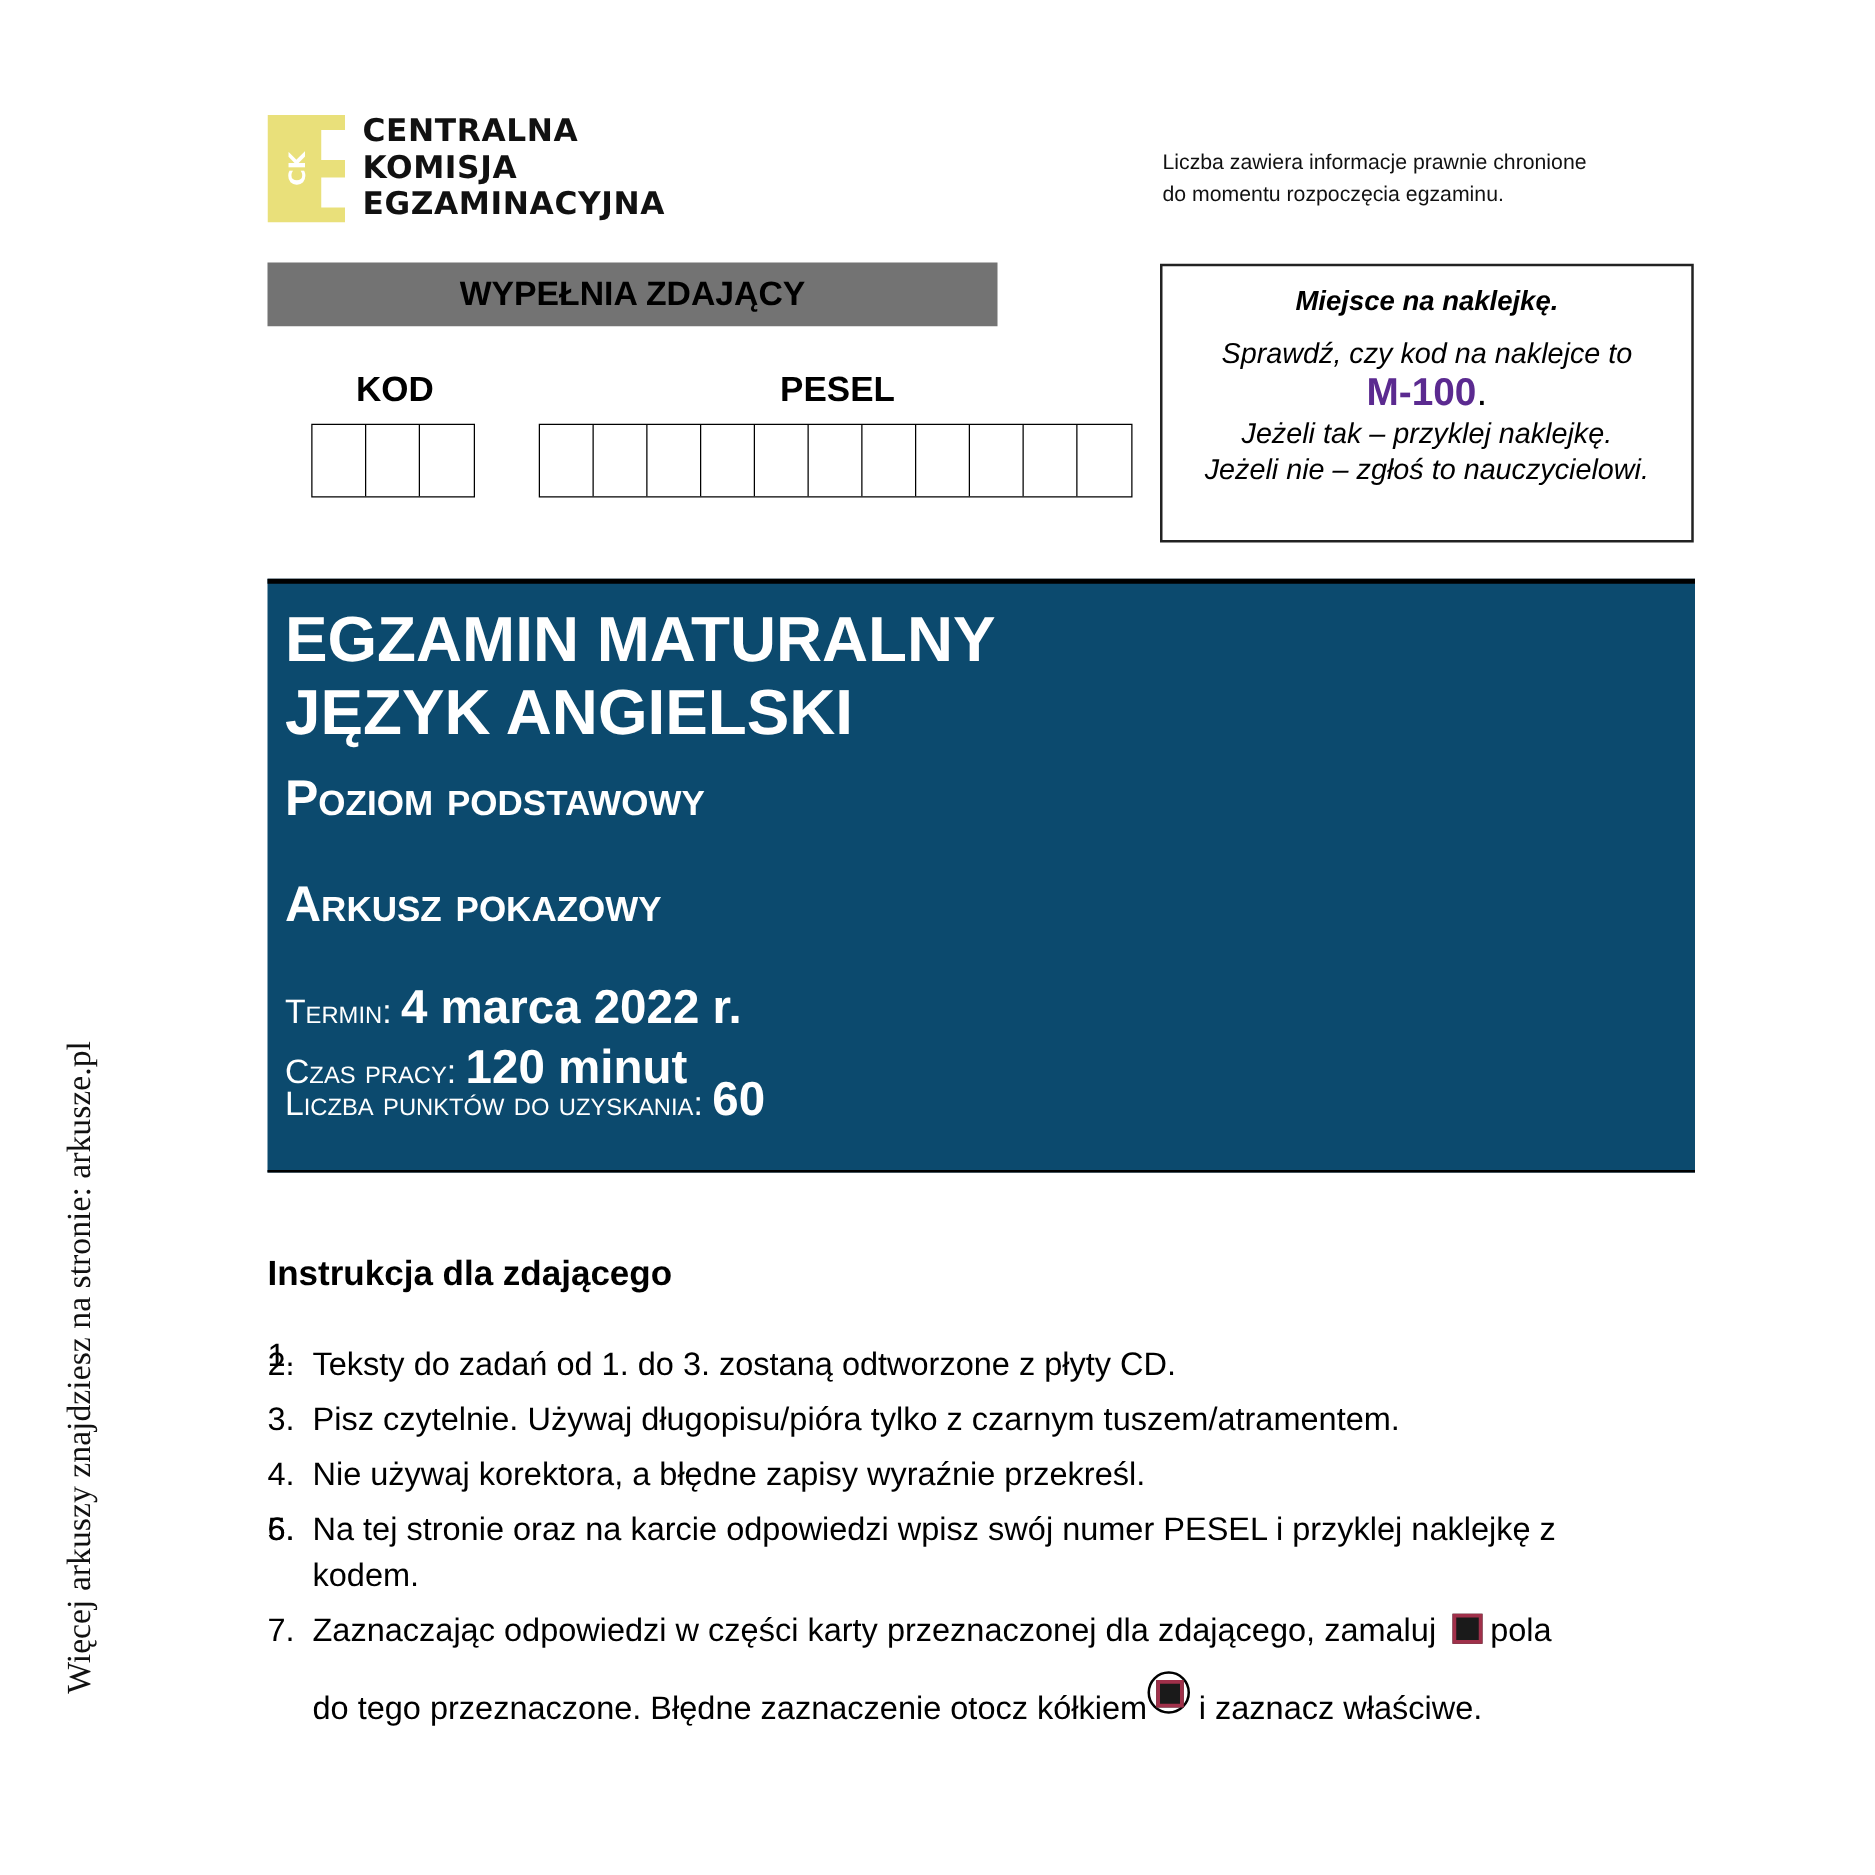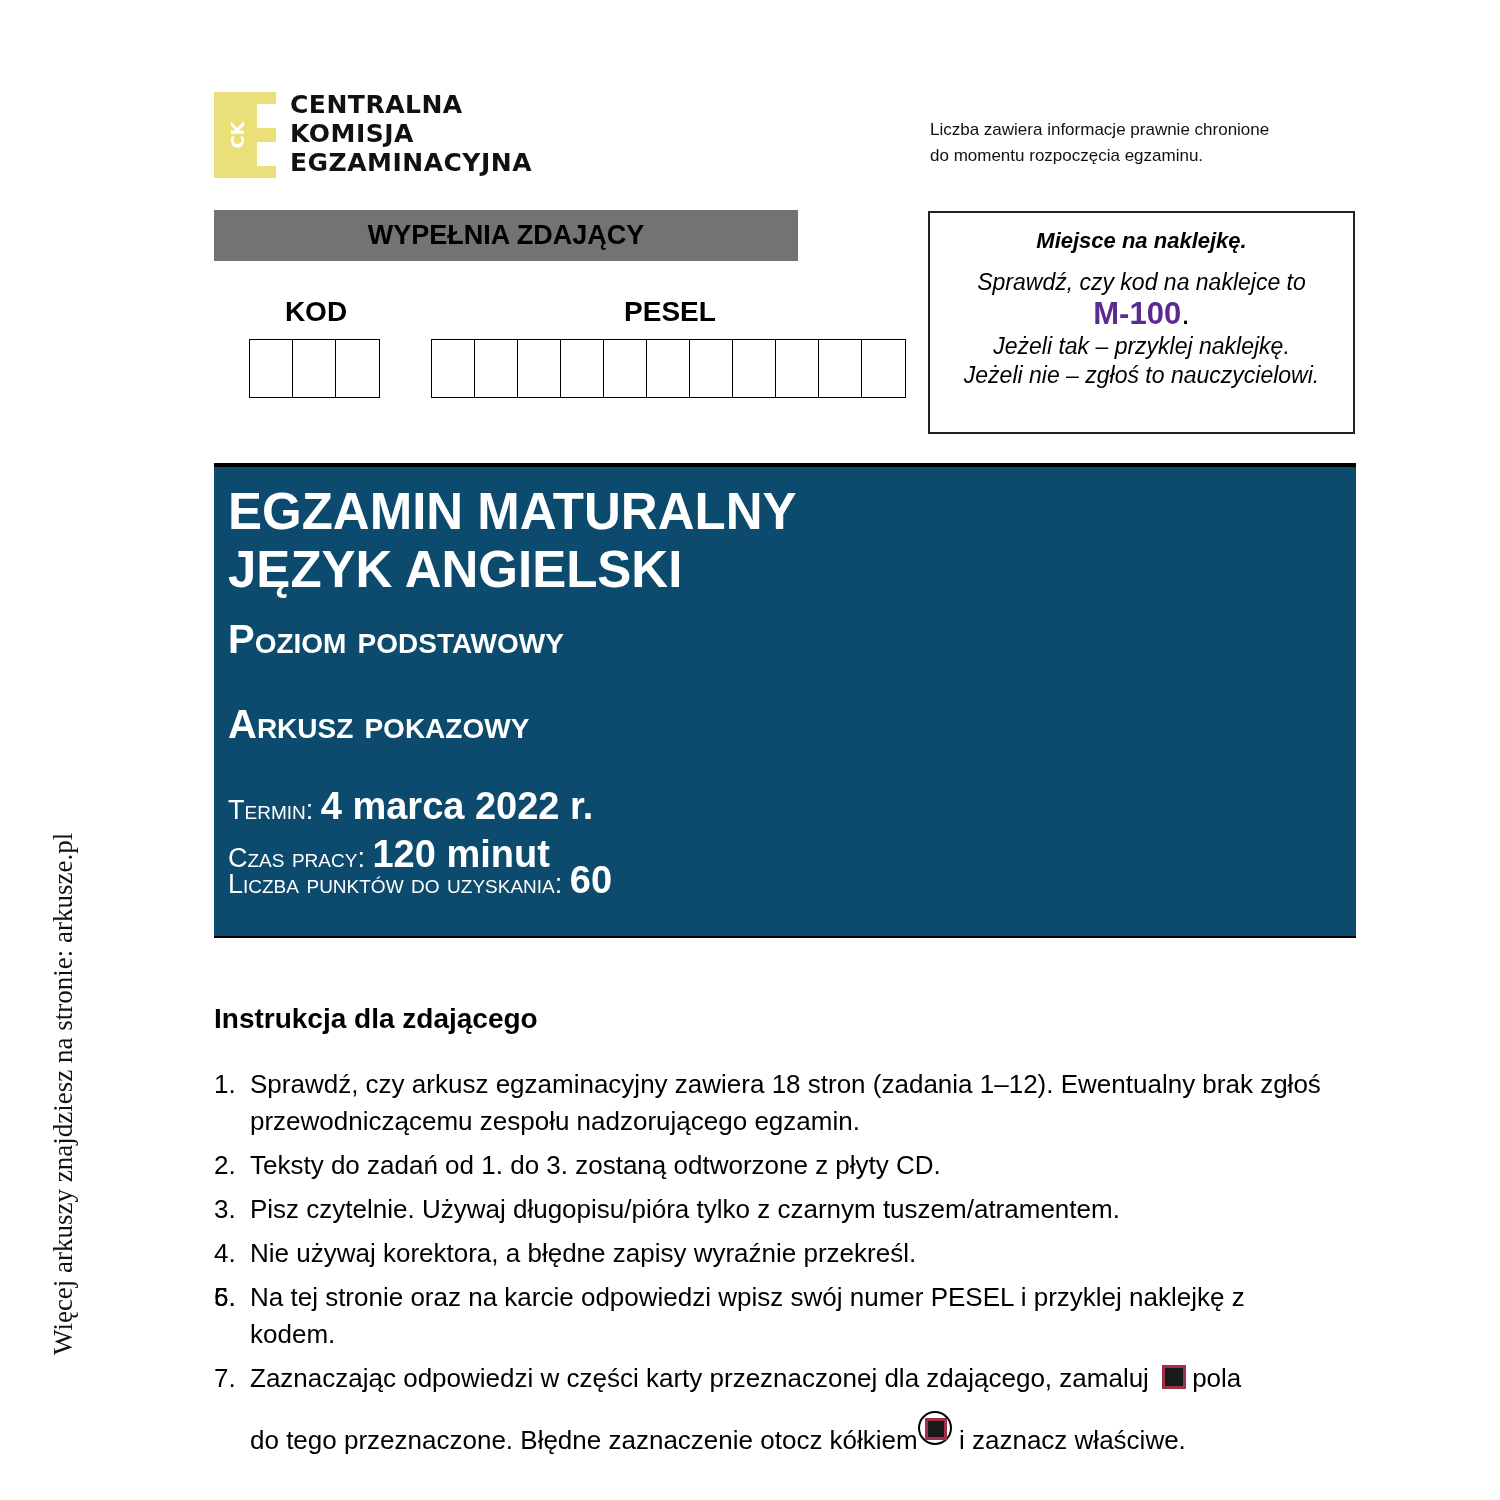--- a/index.html
+++ b/index.html
@@ -131,20 +131,20 @@
   <div class="b-level">Poziom podstawowy</div>
   <div class="b-sheet">Arkusz pokazowy</div>
   <div class="b-row row-termin"><span>Termin:</span> <b>4 marca 2022 r.</b></div>
   <div class="b-row row-czas"><span>Czas pracy:</span> <b>120 minut</b></div>
   <div class="b-row row-liczba"><span>Liczba punktów do uzyskania:</span> <b>60</b></div>
 </div>
 
 <div class="instr-title">Instrukcja dla zdającego</div>
 
 <ol class="instr-list">
-  <li><span class="num">1.</span><span>Sprawdź, czy arkusz egzaminacyjny zawiera 18 stron (zadania 1–12). Ewentualny brak zgłoś przewodniczącemu zespołu nadzorującego egzamin.</span></li>
+  <li><span class="num">1.</span></li>
   <li><span class="num">2.</span><span>Teksty do zadań od 1. do 3. zostaną odtworzone z płyty CD.</span></li>
   <li><span class="num">3.</span><span>Pisz czytelnie. Używaj długopisu/pióra tylko z czarnym tuszem/atramentem.</span></li>
   <li><span class="num">4.</span><span>Nie używaj korektora, a błędne zapisy wyraźnie przekreśl.</span></li>
   <li><span class="num">5.</span></li>
   <li style="padding-right:60px;"><span class="num">6.</span><span>Na tej stronie oraz na karcie odpowiedzi wpisz swój numer PESEL i przyklej naklejkę z kodem.</span></li>
   <li><span class="num">7.</span><span>Zaznaczając odpowiedzi w części karty przeznaczonej dla zdającego, zamaluj</span> <span class="sq"></span><span>pola</span><span class="li7-line2"><span>do tego przeznaczone. Błędne zaznaczenie otocz kółkiem</span><span class="sq-circle"><span class="sq"></span></span> <span>i zaznacz właściwe.</span></span></li>
 </ol>
 
 </body></html>

